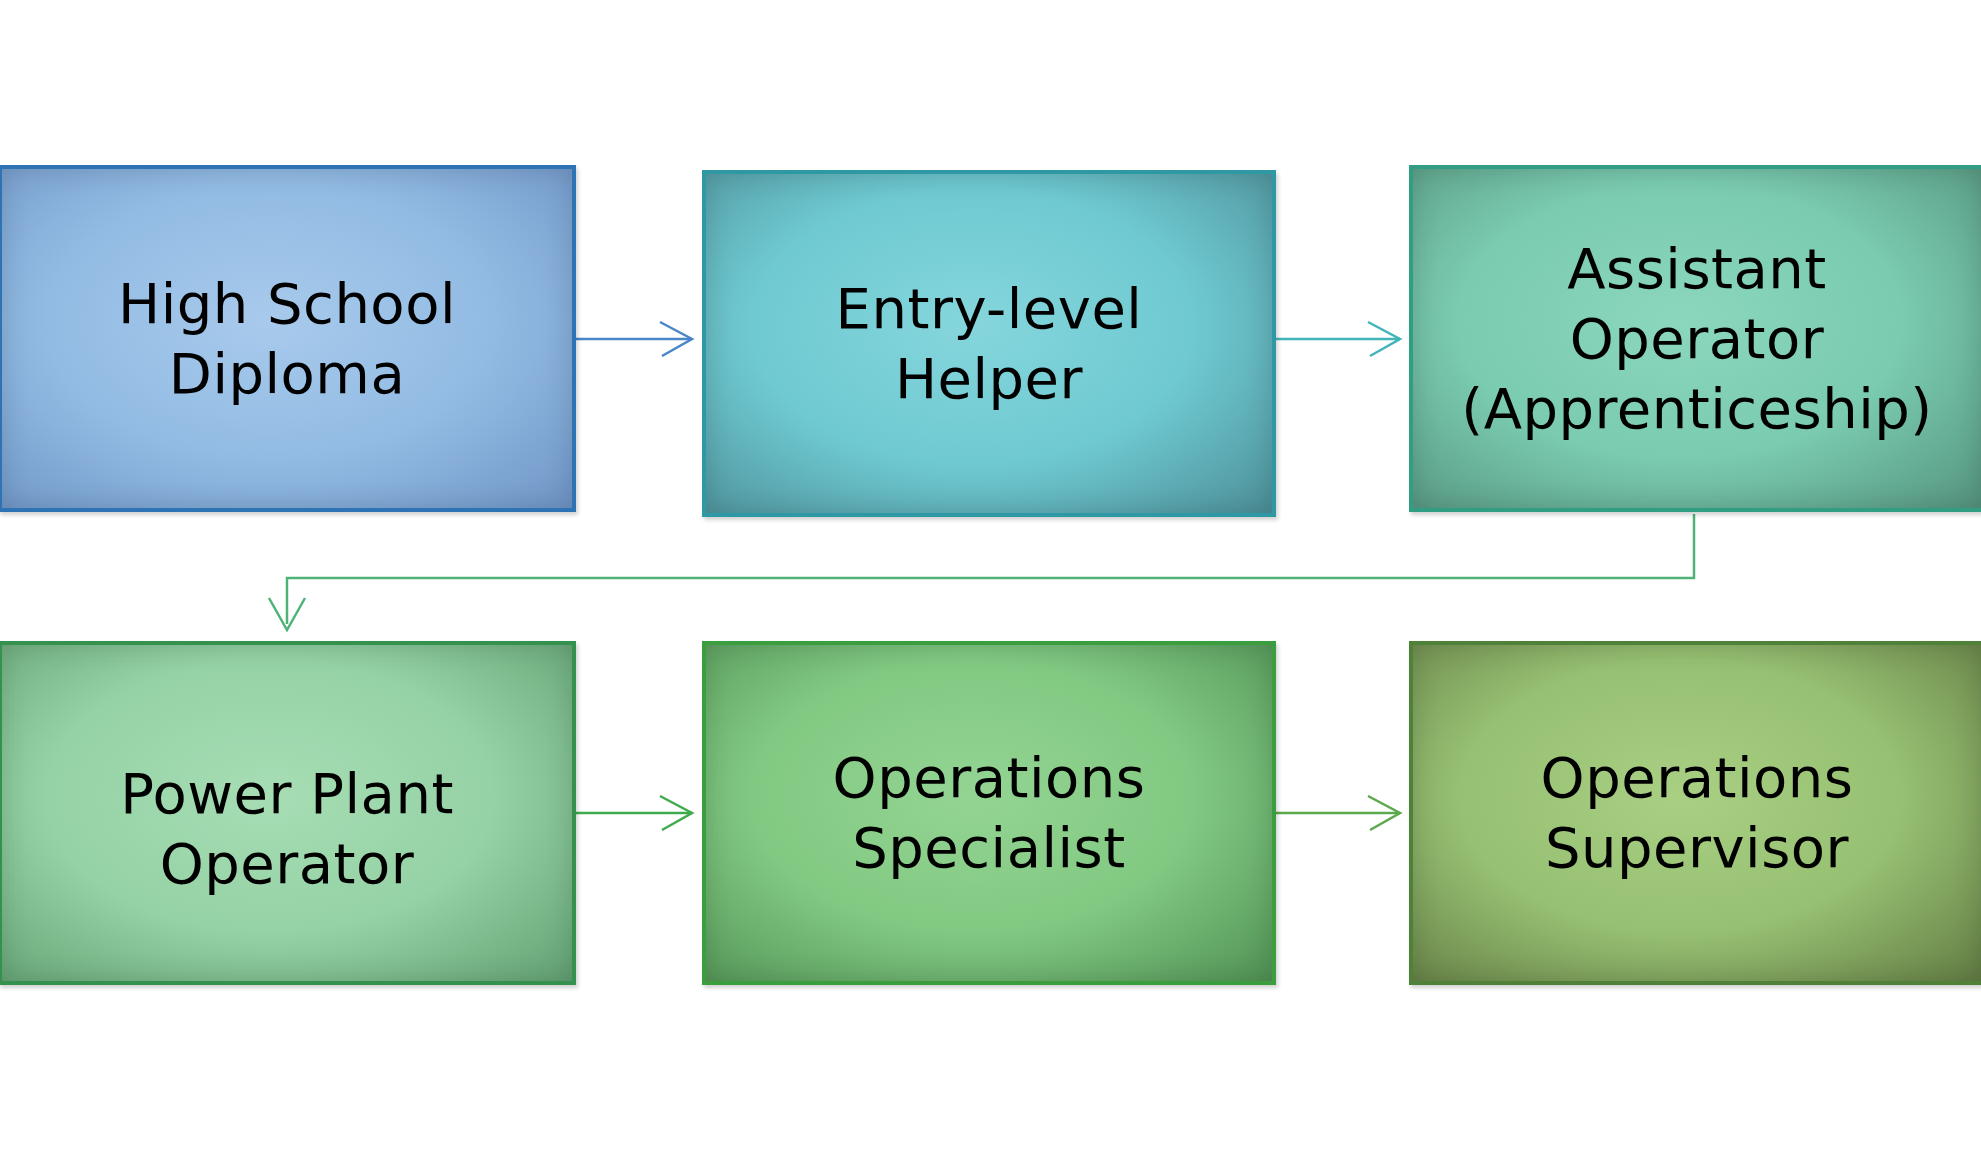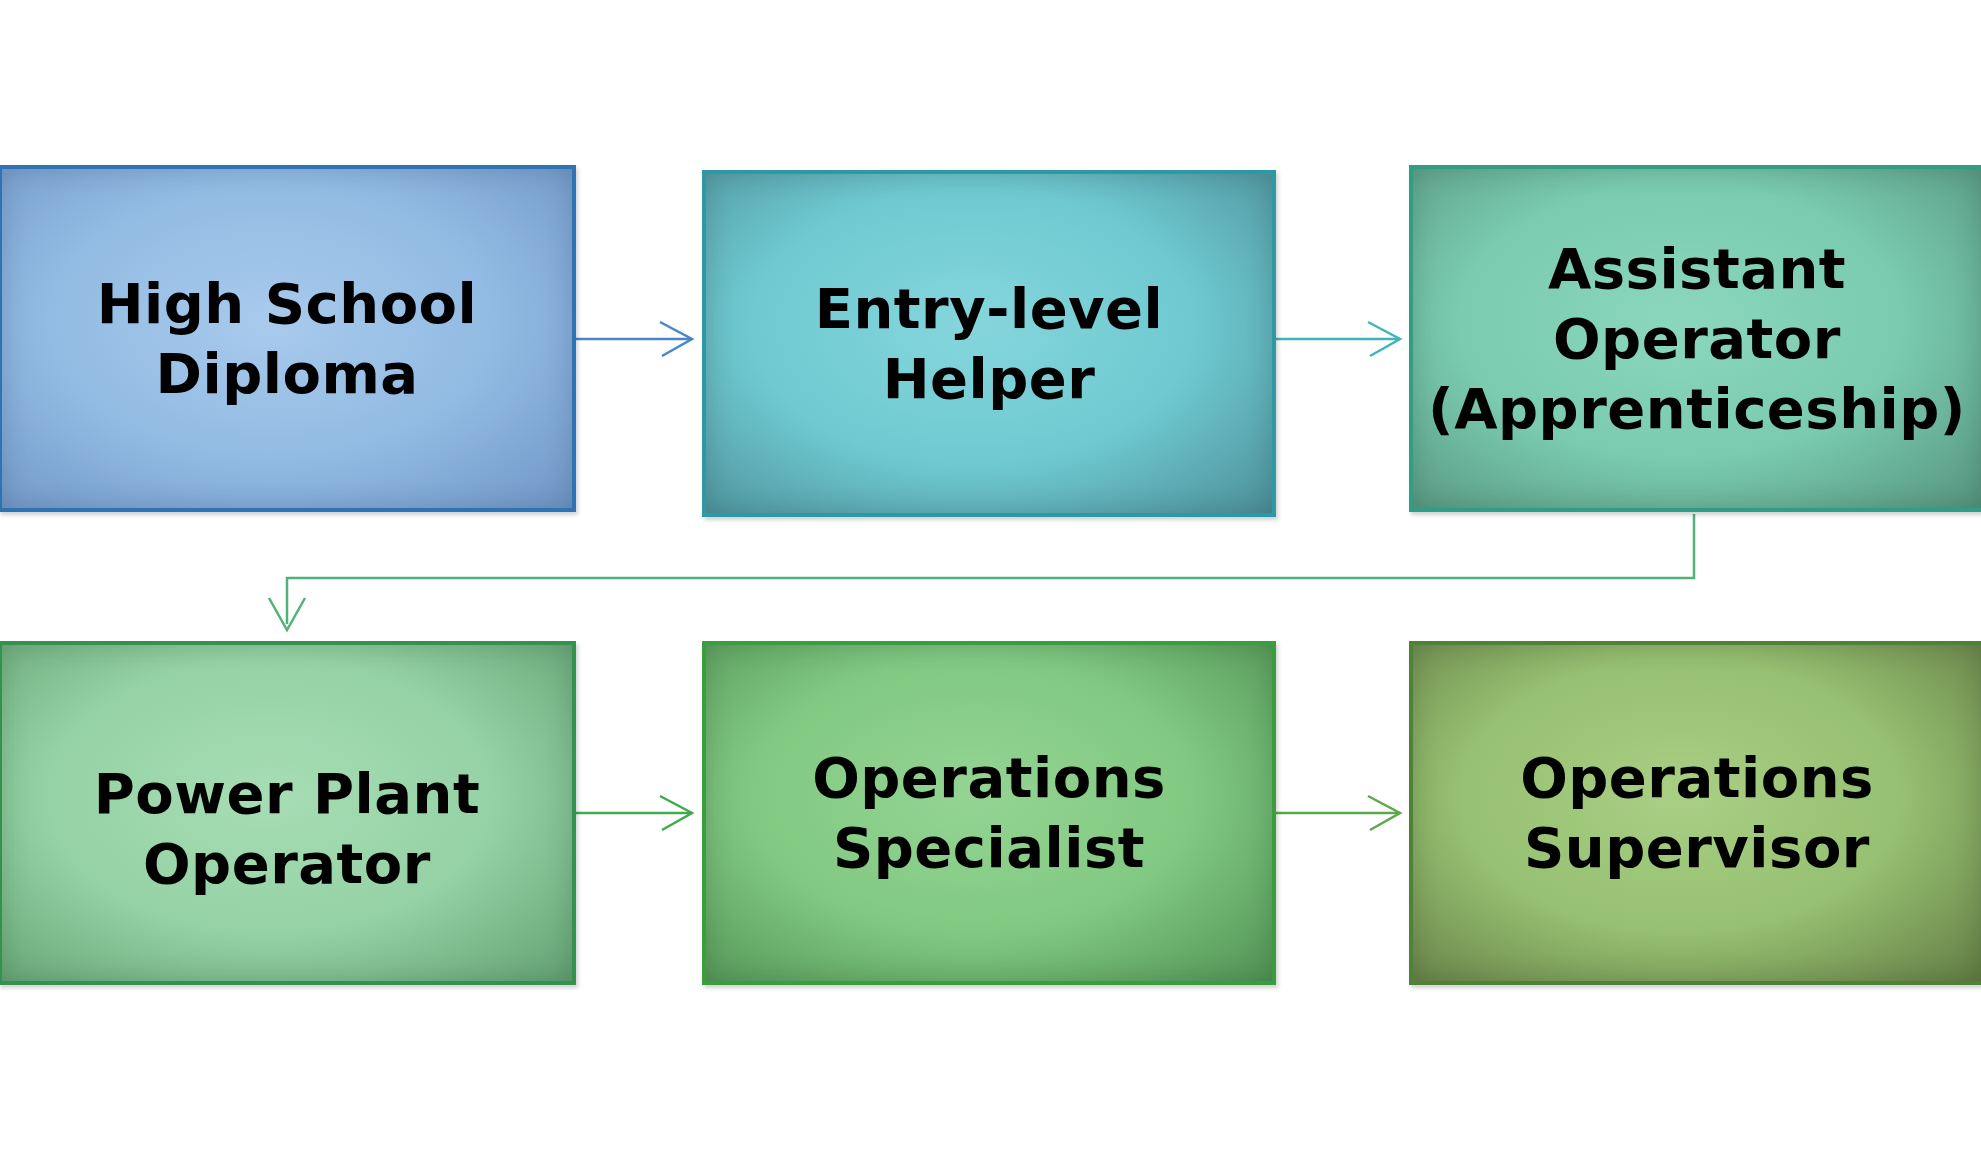--- a/index.html
+++ b/index.html
@@ -7,21 +7,20 @@
     padding: 0;
     background: #ffffff;
   }
   #canvas {
     position: relative;
     width: 1981px;
     height: 1155px;
     background: #ffffff;
     overflow: hidden;
     font-family: "DejaVu Sans", "Liberation Sans", sans-serif;
-    font-weight: bold;
   }
   .node {
     position: absolute;
     box-sizing: border-box;
     border: 4px solid var(--border, #333);
     background:
       radial-gradient(ellipse at 47% 45%,
         var(--fill-light) 0%,
         var(--fill-mid) 52%,
         var(--fill-dark) 100%);

